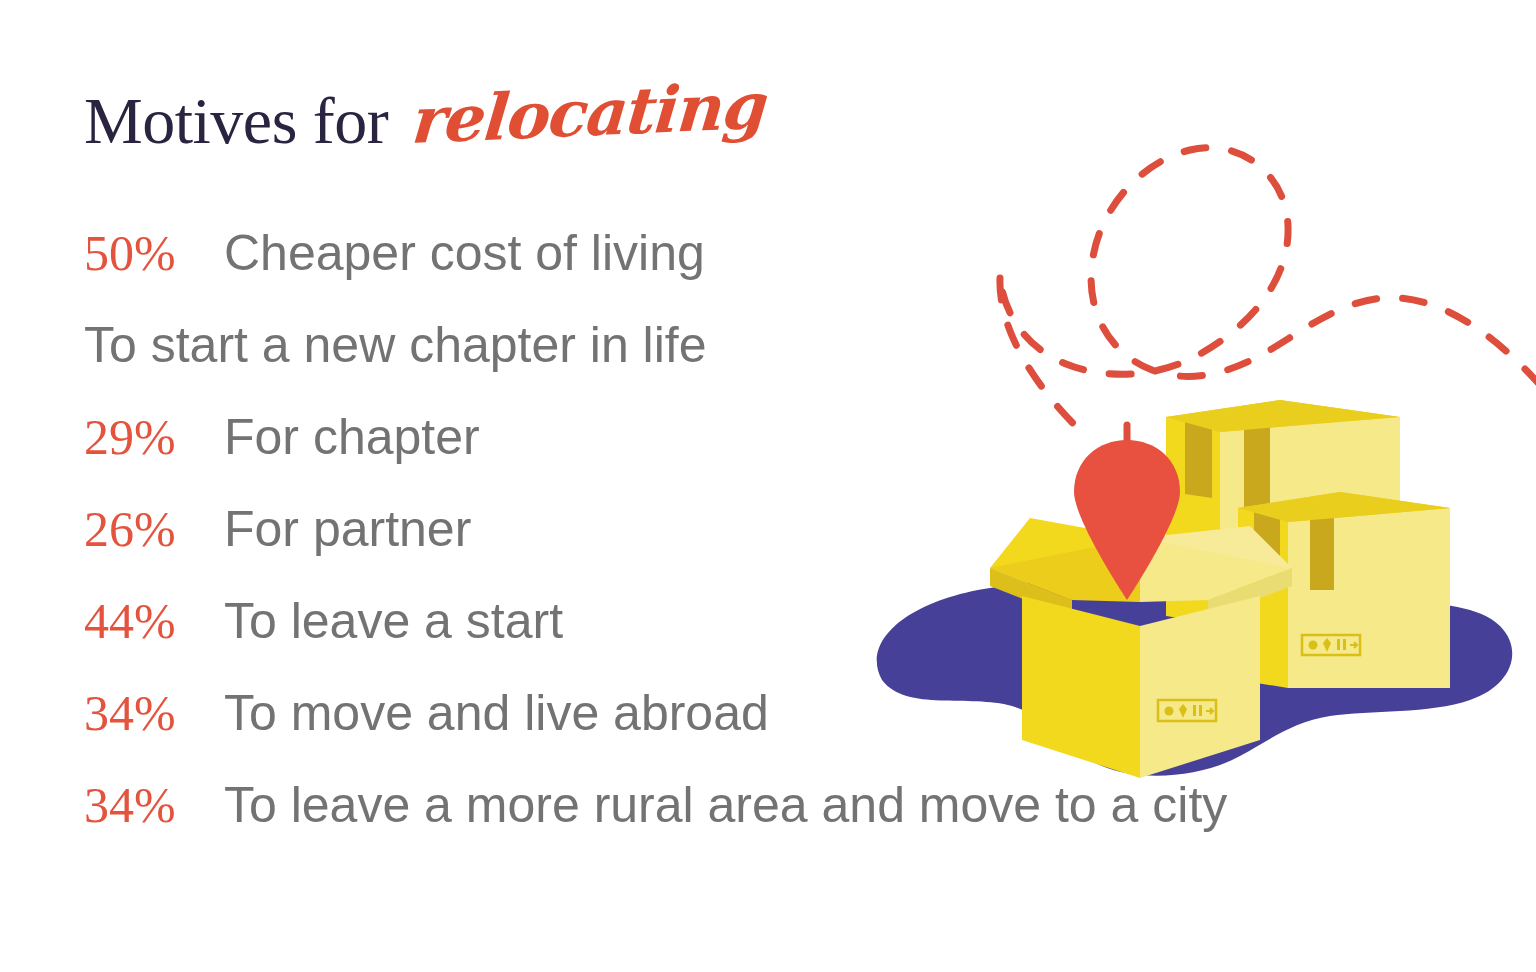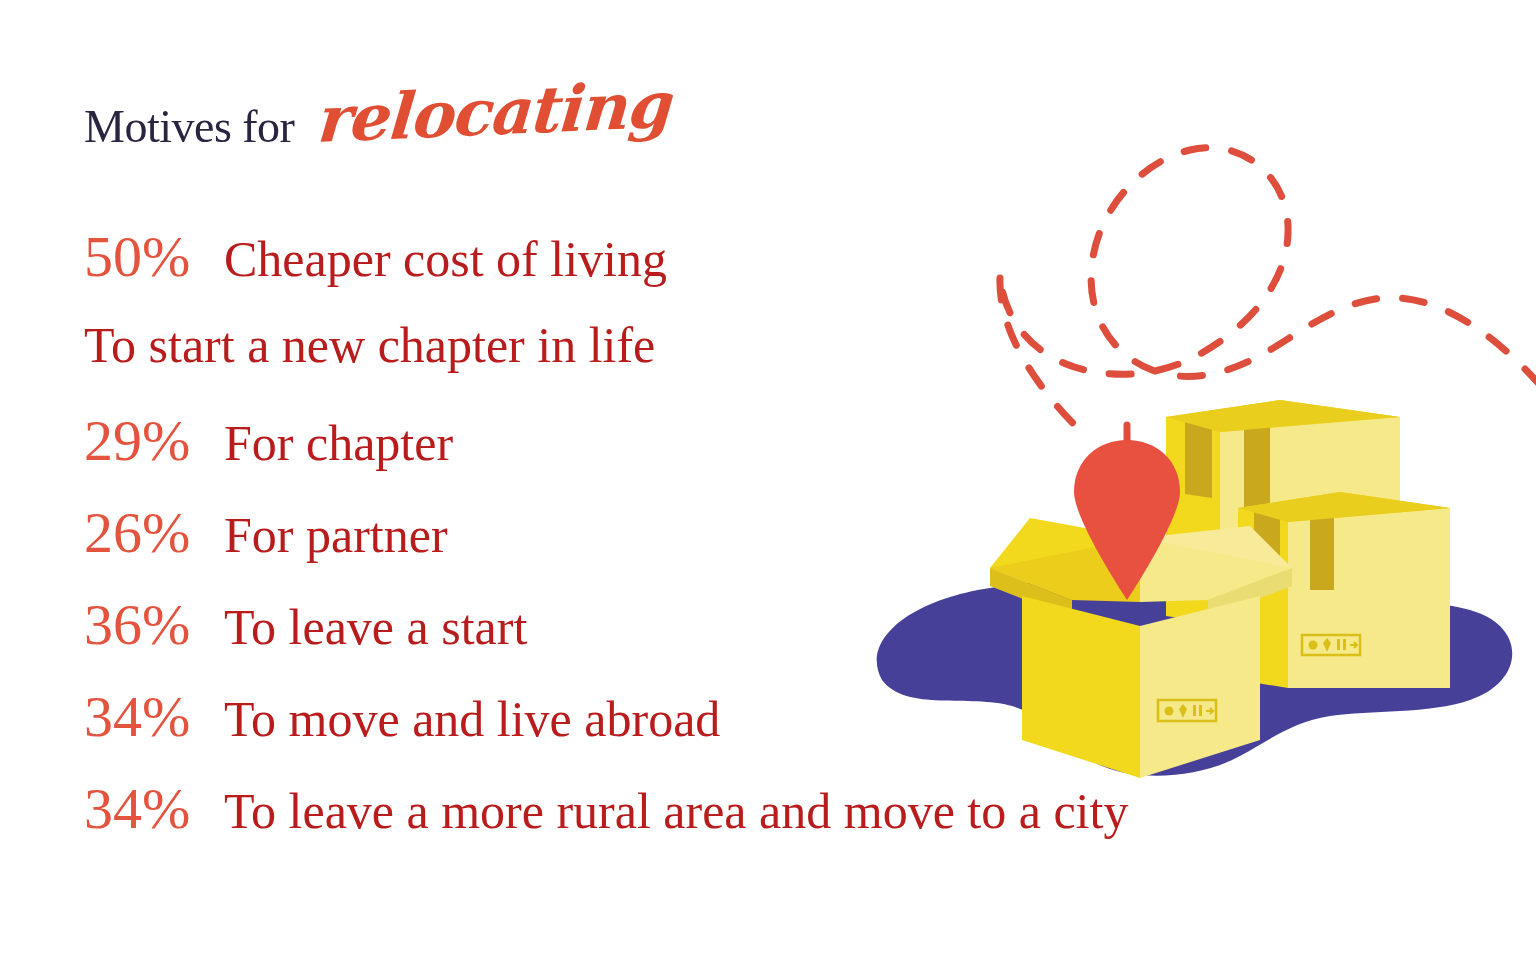--- a/index.html
+++ b/index.html
@@ -20,21 +20,21 @@
   #title-block {
     position: absolute;
     left: 84px;
     top: 88px;
     display: flex;
     align-items: baseline;
     white-space: nowrap;
   }
   #title-main {
     font-family: "Liberation Serif", "DejaVu Serif", serif;
-    font-size: 46px;
+    font-size: 66px;
     line-height: 1;
     color: #2b2440;
     letter-spacing: -0.5px;
   }
   #title-script {
     font-family: "DejaVu Serif", "Liberation Serif", serif;
     font-style: italic;
     font-weight: bold;
     font-size: 64px;
     line-height: 1;
@@ -53,30 +53,30 @@
     width: 1220px;
   }
   .stat-row {
     display: flex;
     align-items: baseline;
     height: 92px;
   }
   .stat-pct {
     width: 140px;
     flex: 0 0 140px;
-    font-size: 58px;
+    font-size: 50px;
     line-height: 1;
     color: #e3533d;
     font-family: "Liberation Serif", "DejaVu Serif", serif;
   }
   .stat-label {
     font-size: 50px;
     line-height: 1;
-    color: #b91c1c;
-    font-family: Liberation Serif, serif;
+    color: #737373;
+    font-family: Liberation Sans, sans-serif;
     white-space: nowrap;
     text-align: right;
   }
 
   
   #illustration {
     position: absolute;
     left: 840px;
     top: 40px;
     width: 700px;
@@ -109,21 +109,21 @@
       <span class="stat-pct">29%</span>
       <span class="stat-label">For chapter</span>
     </div>
 
     <div class="stat-row">
       <span class="stat-pct">26%</span>
       <span class="stat-label">For partner</span>
     </div>
 
     <div class="stat-row">
-      <span class="stat-pct">36%</span>
+      <span class="stat-pct">44%</span>
       <span class="stat-label">To leave a start</span>
     </div>
 
     <div class="stat-row">
       <span class="stat-pct">34%</span>
       <span class="stat-label">To move and live abroad</span>
     </div>
 
     <div class="stat-row">
       <span class="stat-pct">34%</span>

